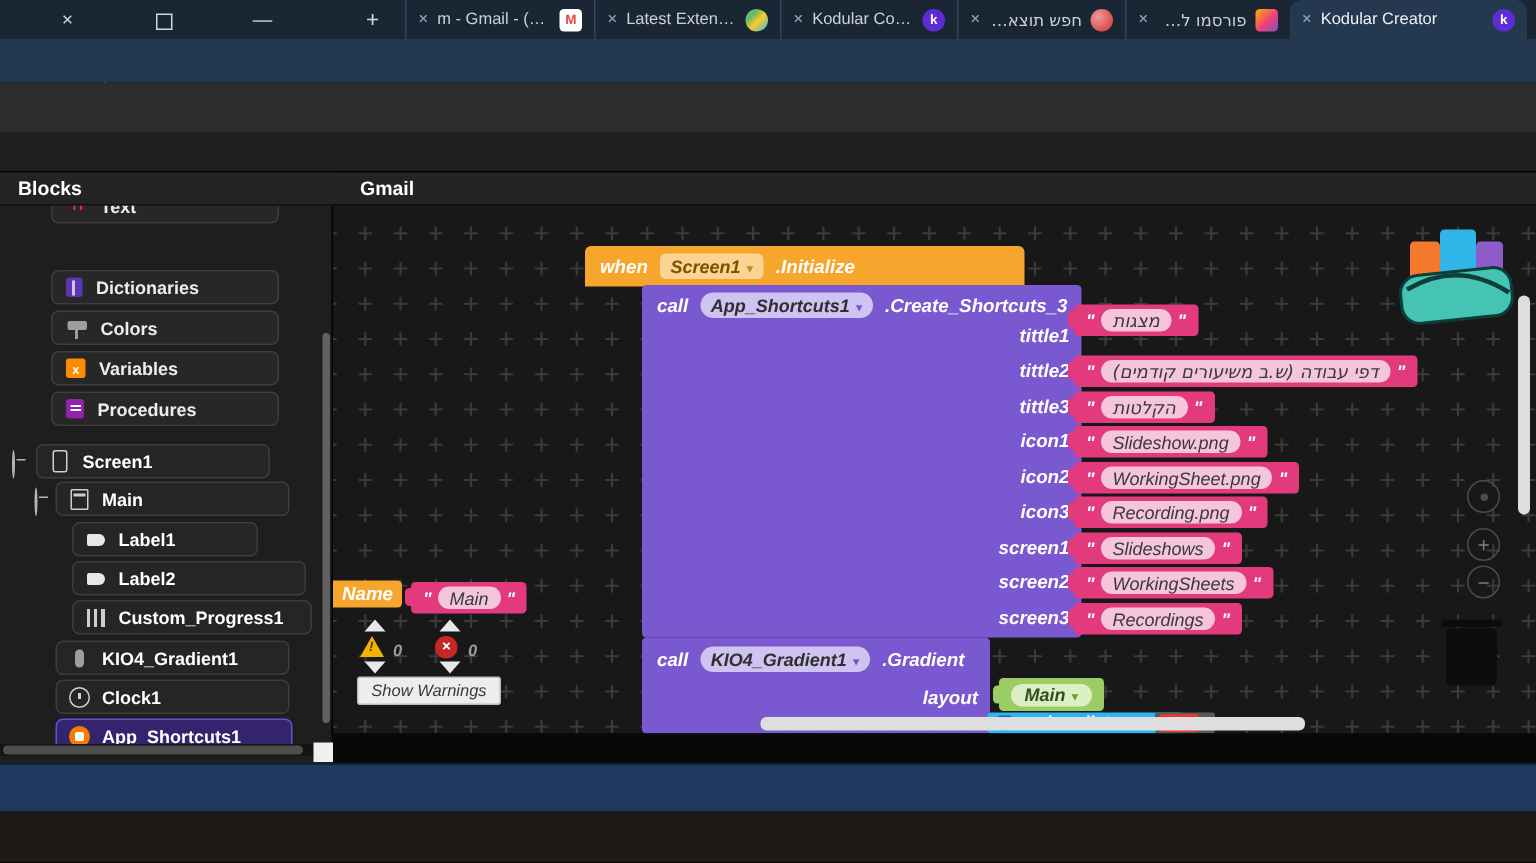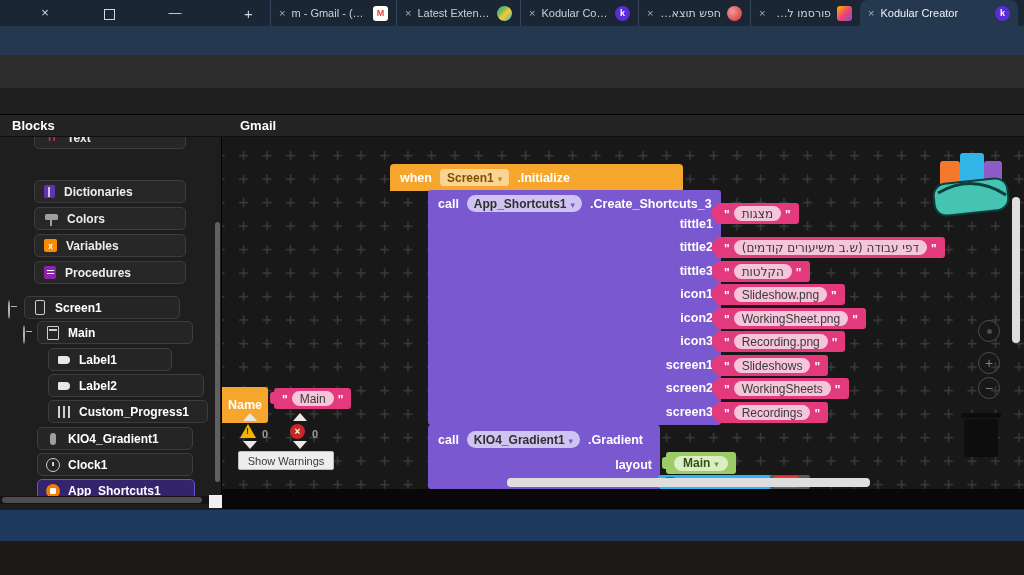--- a/index.html
+++ b/index.html
@@ -105,21 +105,21 @@
   .ic-clock{width:12px;height:12px;border:1.4px solid #cfcfcf;border-radius:50%;}
   .ic-clock::before{content:"";position:absolute;left:6.4px;top:4px;width:1.4px;height:4px;background:#cfcfcf;}
   .ic-short{width:14px;height:14px;border-radius:50%;background:#f57c00;}
   .ic-short::before{content:"";position:absolute;left:4px;top:4px;width:6px;height:6px;background:#fff;border-radius:1px;}
   .vscroll{left:215px;width:5px;background:#606060;border-radius:2.5px;}
   .hscrolltrack{left:0;top:381px;width:210px;height:8px;background:#141414;}
   .hscrollthumb{left:2px;top:382px;width:200px;height:6px;background:#4d4d4d;border-radius:3px;}
   .scorner{left:209px;top:380px;width:14px;height:13px;background:#f0f0f0;}
 
   
-  #canvas{left:222px;top:137px;width:802px;height:352px;background:#181818;overflow:hidden;}
+  #canvas{left:222px;top:137px;width:802px;height:352px;background:#181818;overflow:hidden;font-style:italic;}
   #understrip{left:222px;top:489px;width:802px;height:20px;background:#080808;}
   .blk{position:absolute;box-sizing:border-box;}
   .orange{background:#f6a62c;}
   .purple{background:#7a58cf;}
   .btxt{font-size:12.5px;font-weight:bold;color:#fff;}
   .dpill{height:17px;border-radius:4px;display:inline-flex;align-items:center;gap:4px;padding:0 7px;
     font-size:12px;font-weight:bold;}
   .opill{background:#fbd494;color:#7c5200;}
   .ppill{background:#cfc4f1;color:#2f2f2f;border-radius:9px;}
   .caret::after{content:"▾";font-size:9px;}
@@ -515,21 +515,21 @@
       <span class="mutsq"></span>
       <span>make a list</span>
     </div>
     <div class="grayframe" style="left:548px;top:338px;width:40px;height:14px"></div>
     <div class="redblk" style="left:551px;top:339px;width:26px;height:12px"></div>
 
     <div class="cvscroll" style="left:285px;top:341px;width:363px;height:9px"></div>
 
     <div class="cvscroll" style="left:790px;top:60px;width:8px;height:146px"></div>
 
-    <div class="blk orange" style="left:-6px;top:250px;width:52px;height:36px;border-radius:0 3px 3px 0;display:flex;align-items:center;justify-content:flex-end;padding-right:6px">
+    <div class="blk orange" style="left:-6px;top:250px;width:52px;height:18px;border-radius:0 3px 3px 0;display:flex;align-items:center;justify-content:flex-end;padding-right:6px">
       <span class="btxt">Name</span>
     </div>
     <div class="strblk" style="left:52px;top:251px">
       <span class="q"></span>
       <span class="spill">Main</span>
       <span class="q"></span>
     </div>
 
     <span class="tri-up" style="left:21px;top:276px"></span>
     <span class="tri-up" style="left:71px;top:276px"></span>

